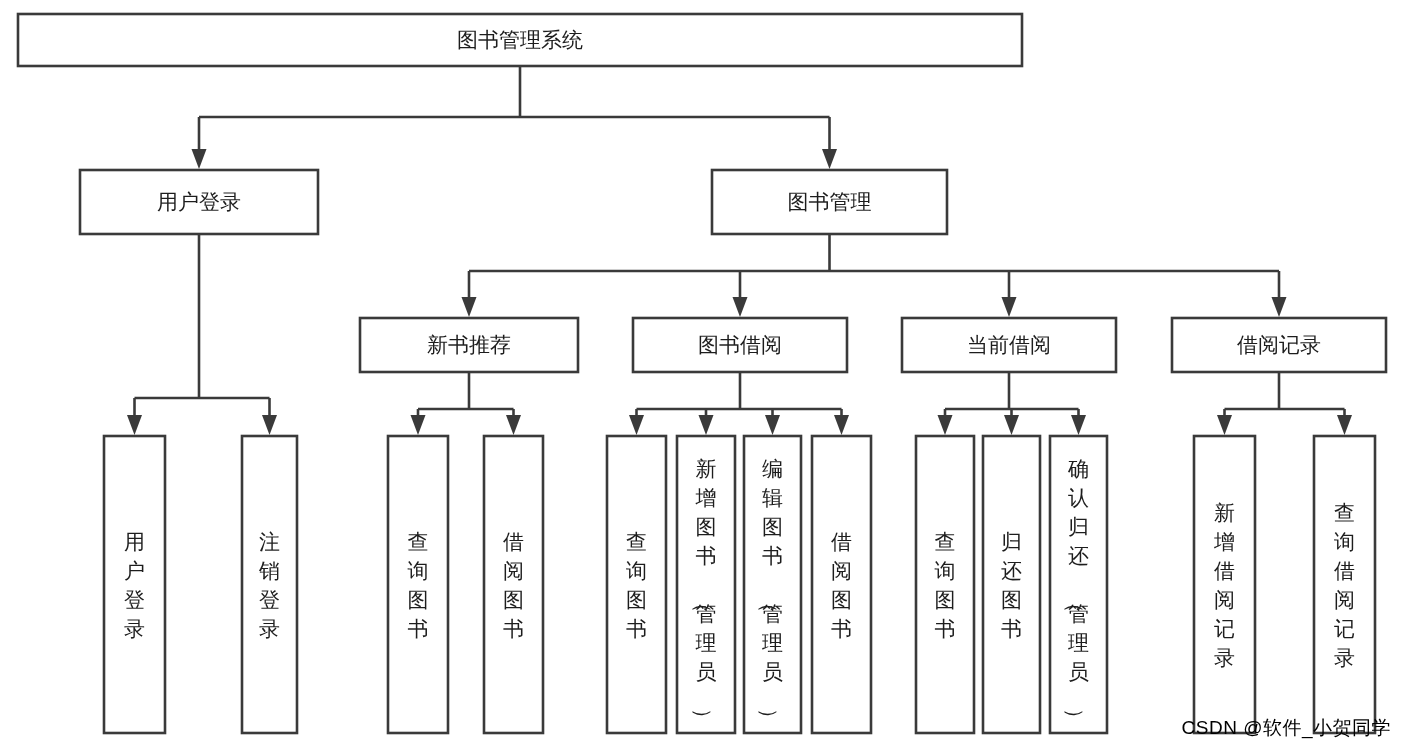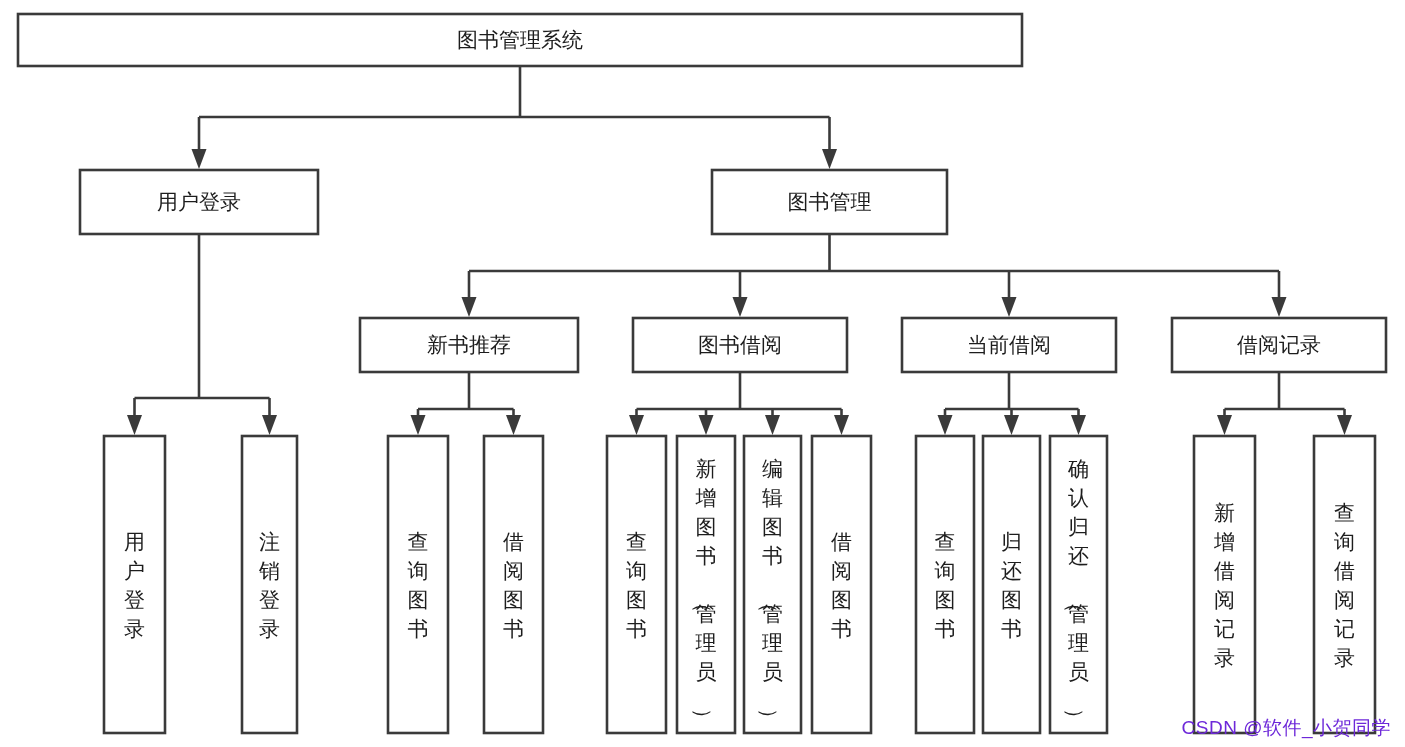--- a/index.html
+++ b/index.html
@@ -55,21 +55,21 @@
     font-family: "Liberation Sans", "DejaVu Sans", sans-serif;
     font-size: 21px;
     text-anchor: middle;
   }
   .watermark-text {
     position: absolute;
     right: 14px;
     bottom: 6px;
     font-family: "Liberation Sans", "DejaVu Sans", sans-serif;
     font-size: 19px;
-    color: #6d28d9;
+    color: #000000;
     white-space: nowrap;
     letter-spacing: 0.5px;
     user-select: none;
   }
 </style>
 </head>
 <body>
 
 <div id="diagram-root">
   <svg id="tree-svg" viewBox="0 0 1405 747">

